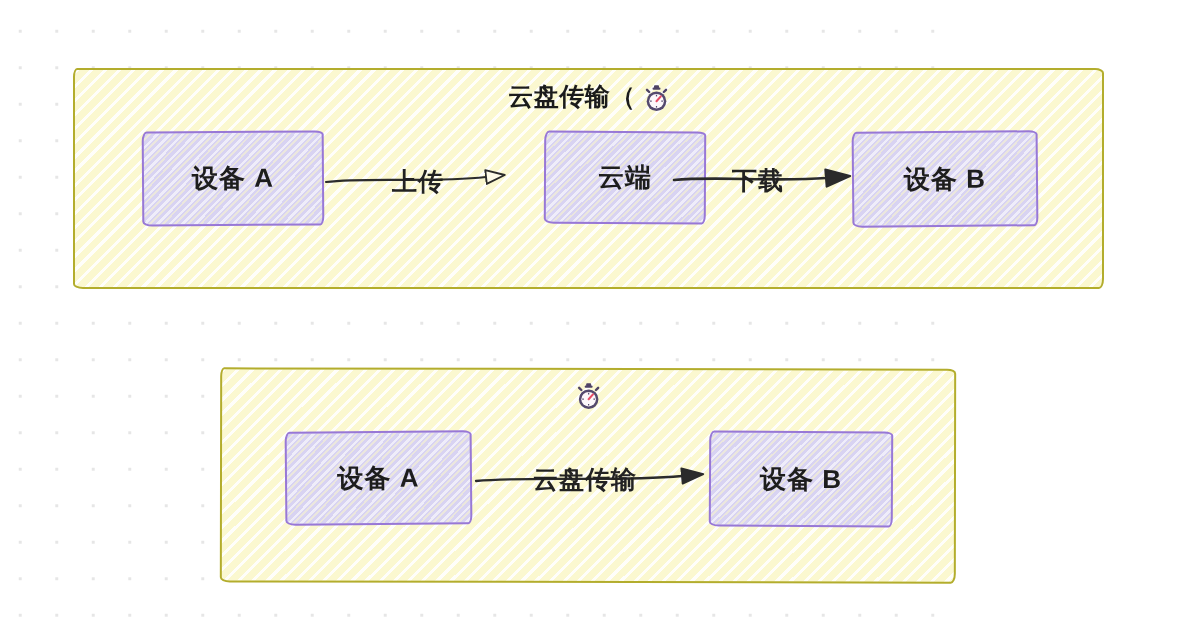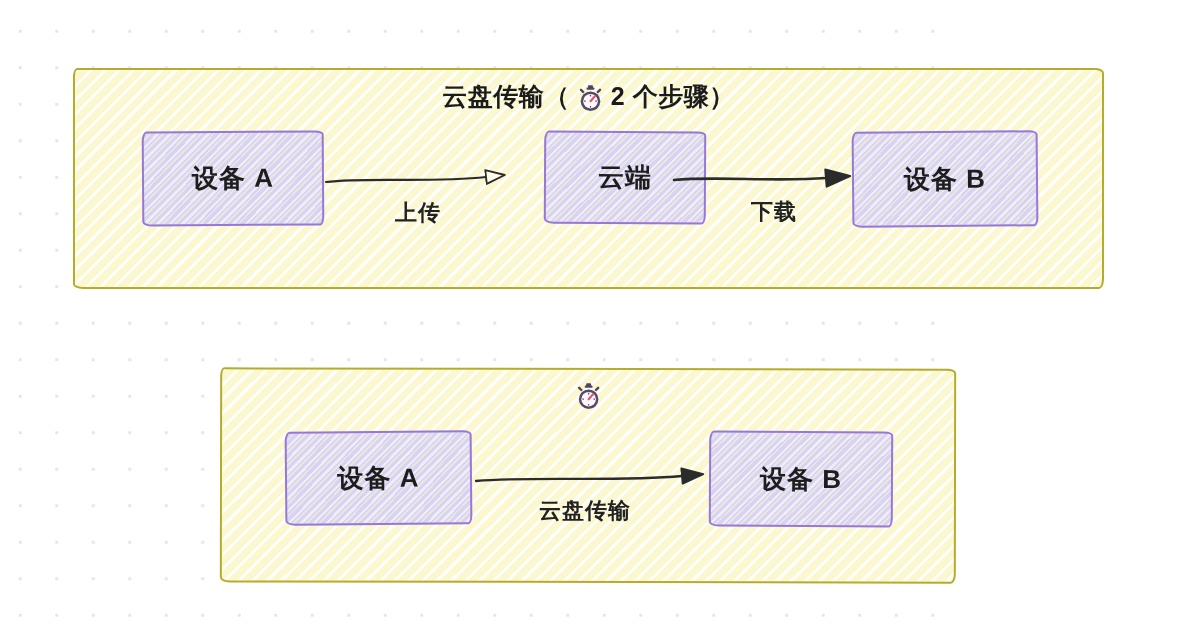--- a/index.html
+++ b/index.html
@@ -53,27 +53,26 @@
   #node-b1 { left:852px; top:131px; width:186px; height:96px; transform:rotate(-0.5deg); }
   #node-a2 { left:285px; top:431px; width:187px; height:94px; transform:rotate(-0.5deg); }
   #node-b2 { left:709px; top:431px; width:184px; height:96px; transform:rotate(0.3deg); }
   #edge-layer {
     position:absolute; left:0; top:0; width:1200px; height:643px;
     pointer-events:none;
   }
   .edge-label {
     position:absolute;
     transform:translate(-50%,-50%);
-    font-size:22px; font-weight:600; color:#222222;
+    font-size:25px; font-weight:600; color:#222222;
     letter-spacing:1px;
     white-space:nowrap;
-    margin-top:32px;
   }
   #label-upload   { left:418px; top:181px; }
-  #label-download { left:774px; top:180px; }
+  #label-download { left:758px; top:180px; }
   #label-direct   { left:585px; top:479px; }
 </style>
 </head>
 <body>
 
 <div id="canvas">
 
   <section class="panel" id="panel-cloud">
     <div class="panel-title">
       <span>云盘传输（</span>
@@ -85,21 +84,20 @@
           <line x1="4.7" y1="7" x2="2.5" y2="4.8" stroke="#4f4366" stroke-width="2.4" stroke-linecap="round"></line>
           <circle cx="12" cy="16.2" r="9.8" fill="#554a6e"></circle>
           <circle cx="12" cy="16.2" r="7.3" fill="#fdf8fb"></circle>
           <line x1="12" y1="9.8" x2="12" y2="11.4" stroke="#554a6e" stroke-width="1.2"></line>
           <line x1="12" y1="21" x2="12" y2="22.6" stroke="#554a6e" stroke-width="1.2"></line>
           <line x1="5.6" y1="16.2" x2="7.2" y2="16.2" stroke="#554a6e" stroke-width="1.2"></line>
           <line x1="16.8" y1="16.2" x2="18.4" y2="16.2" stroke="#554a6e" stroke-width="1.2"></line>
           <line x1="12" y1="16.2" x2="16.3" y2="11.4" stroke="#e74e66" stroke-width="2.1" stroke-linecap="round"></line>
         </svg>
       </span>
-      <span>2 个步骤）</span>
     </div>
   </section>
 
   <section class="panel" id="panel-lan">
     <div class="panel-title">
       <span class="stopwatch">
         <svg width="25" height="27" viewBox="0 0 24 27">
           <rect x="9.5" y="0.3" width="5" height="3.2" rx="1" fill="#4f4366"></rect>
           <rect x="8" y="2.6" width="8" height="2.2" rx="1.1" fill="#4f4366"></rect>
           <line x1="19.3" y1="7" x2="21.5" y2="4.8" stroke="#4f4366" stroke-width="2.4" stroke-linecap="round"></line>

